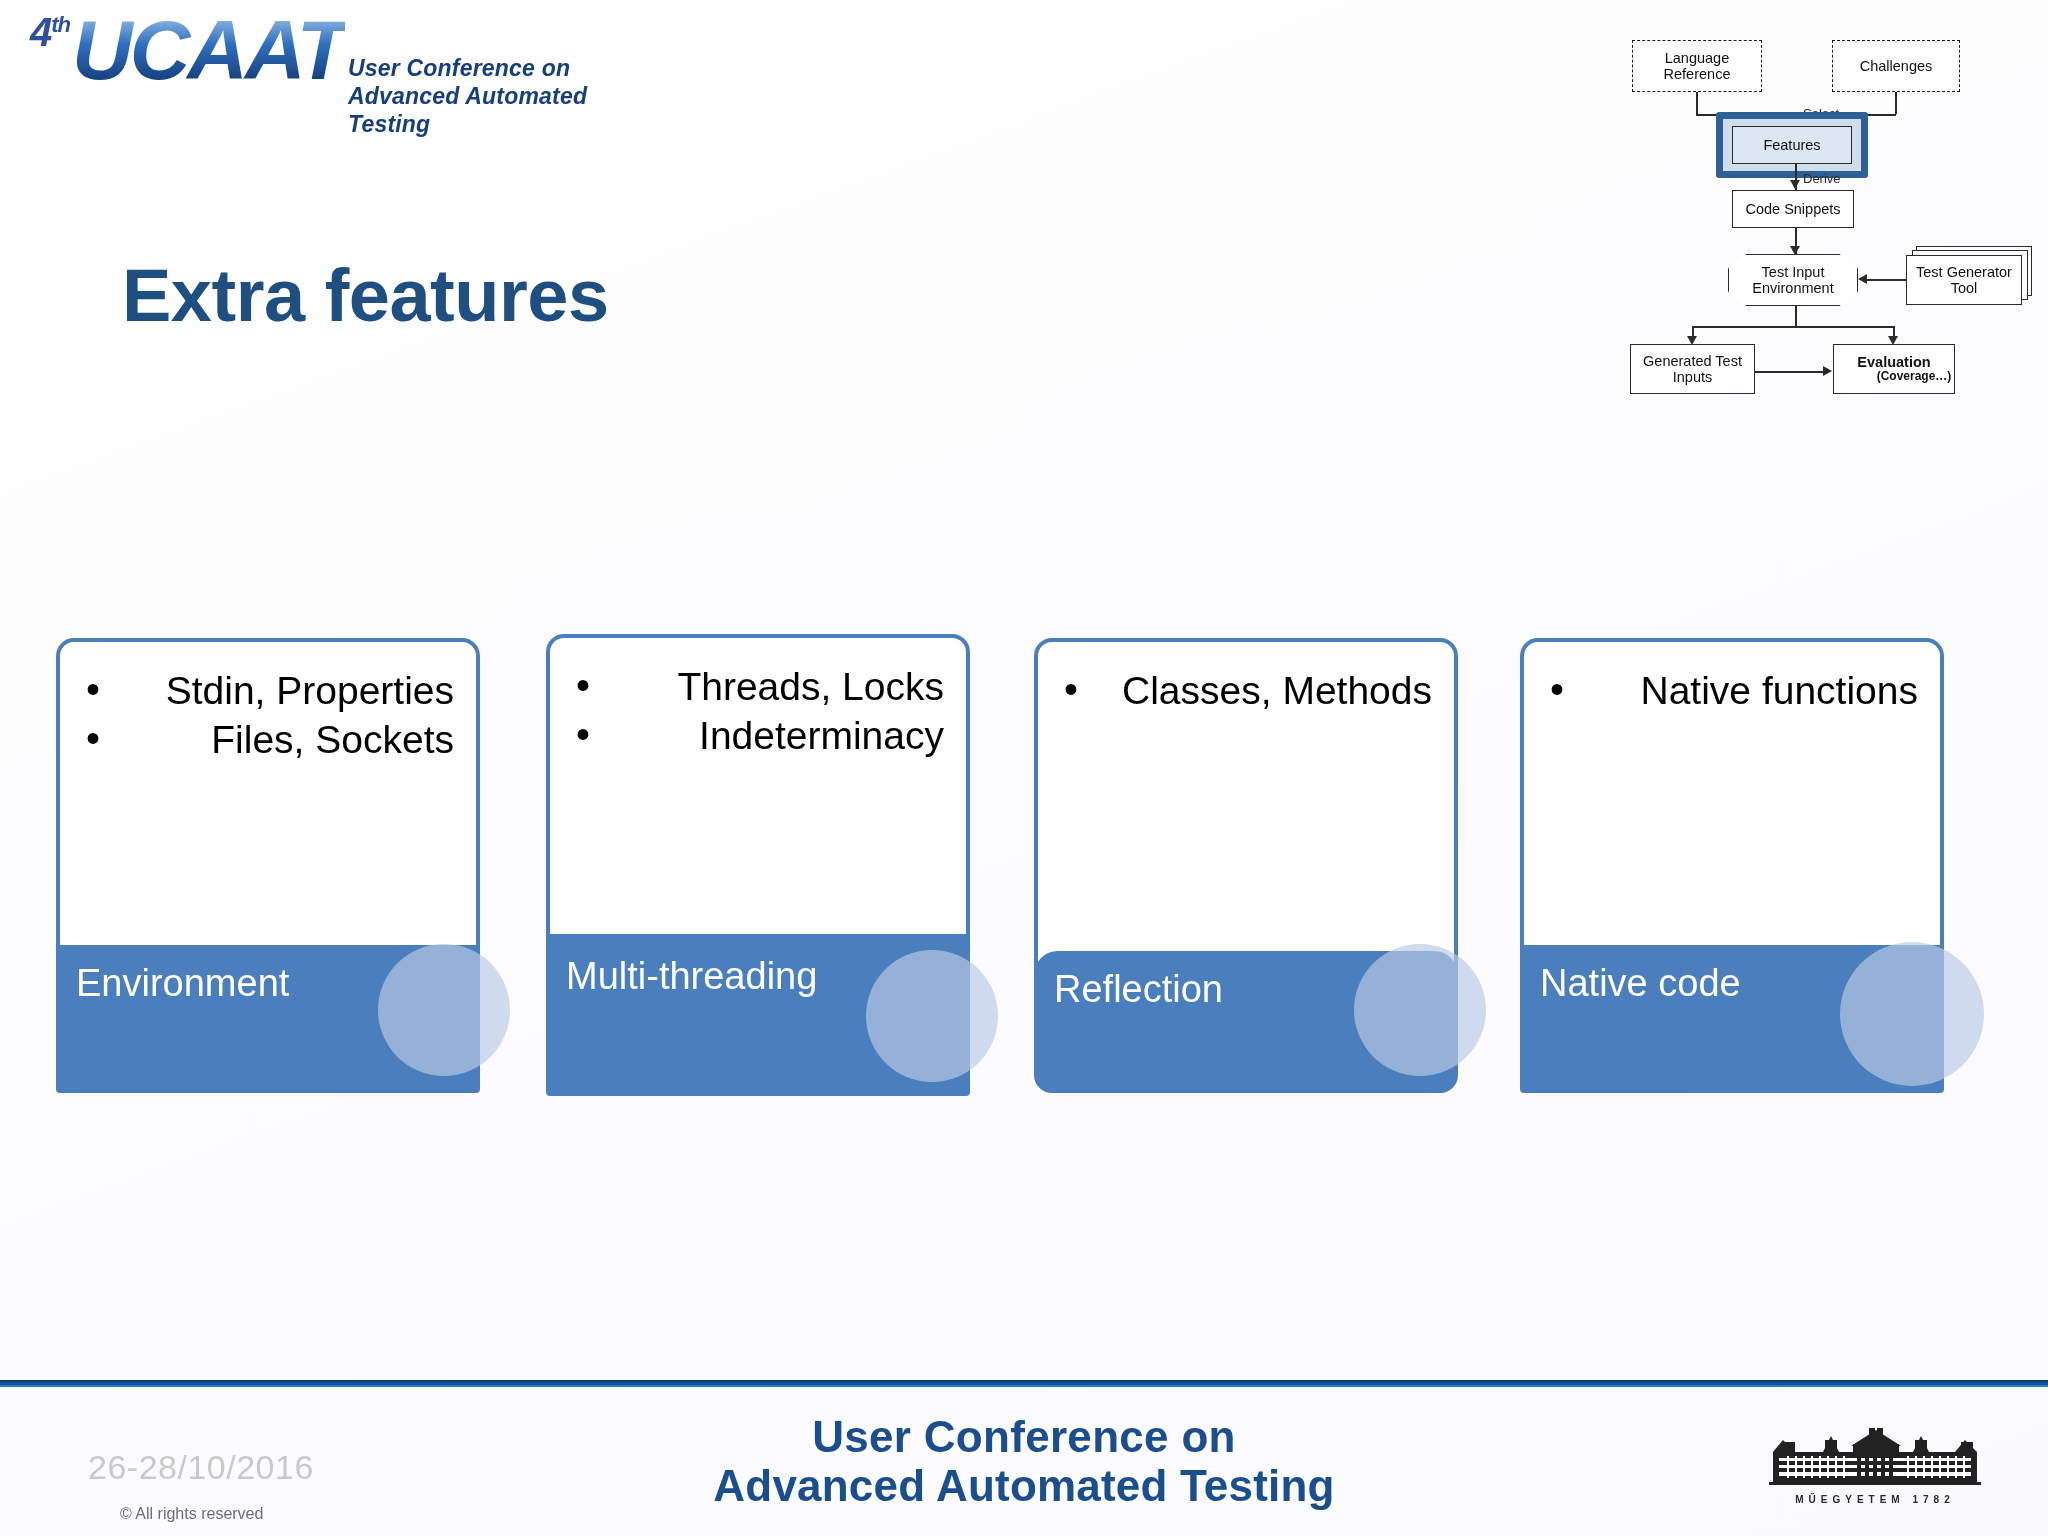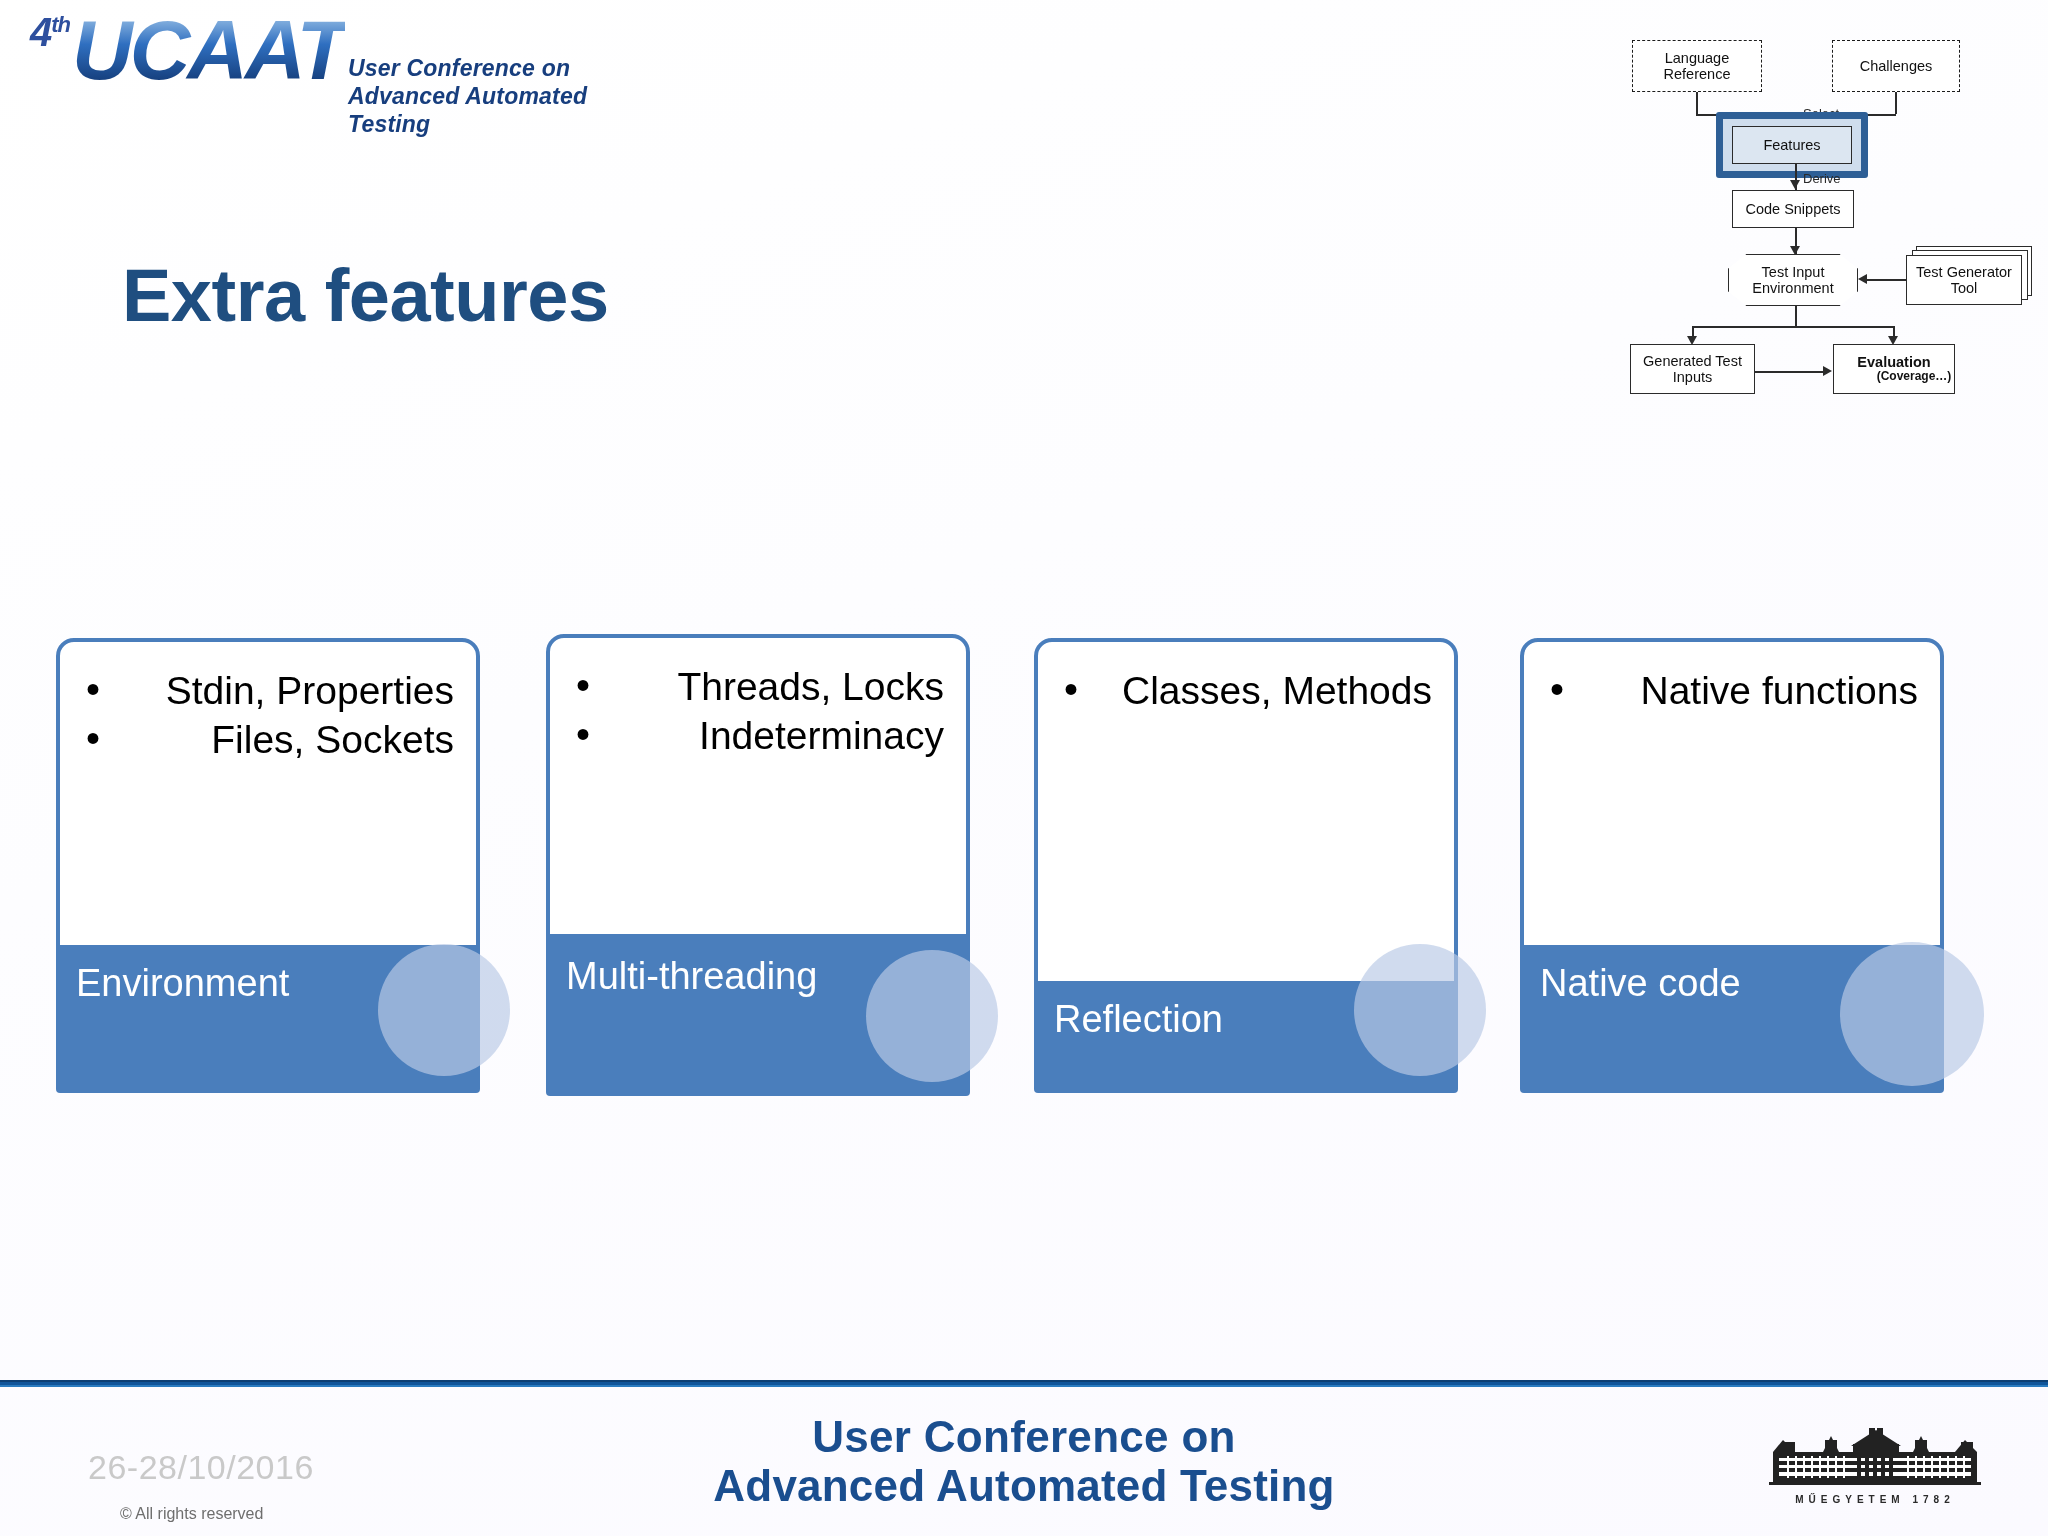--- a/index.html
+++ b/index.html
@@ -320,21 +320,21 @@
     <div class="card-footer" style="height:162px; padding-top:20px;">Multi-threading</div>
     <div class="card-bubble" style="left:316px; top:312px; width:132px; height:132px;"></div>
   </div>
 
   <div class="card" style="left:1034px; top:638px; width:424px; height:455px;">
     <div class="card-body">
       <ul>
         <li>Classes, Methods</li>
       </ul>
     </div>
-    <div class="card-footer" style="height:112px;">Reflection</div>
+    <div class="card-footer" style="height:142px;border-radius:24px;">Reflection</div>
     <div class="card-bubble" style="left:316px; top:302px; width:132px; height:132px;"></div>
   </div>
 
   <div class="card" style="left:1520px; top:638px; width:424px; height:455px;">
     <div class="card-body">
       <ul>
         <li>Native functions</li>
       </ul>
     </div>
     <div class="card-footer" style="height:148px;">Native code</div>

